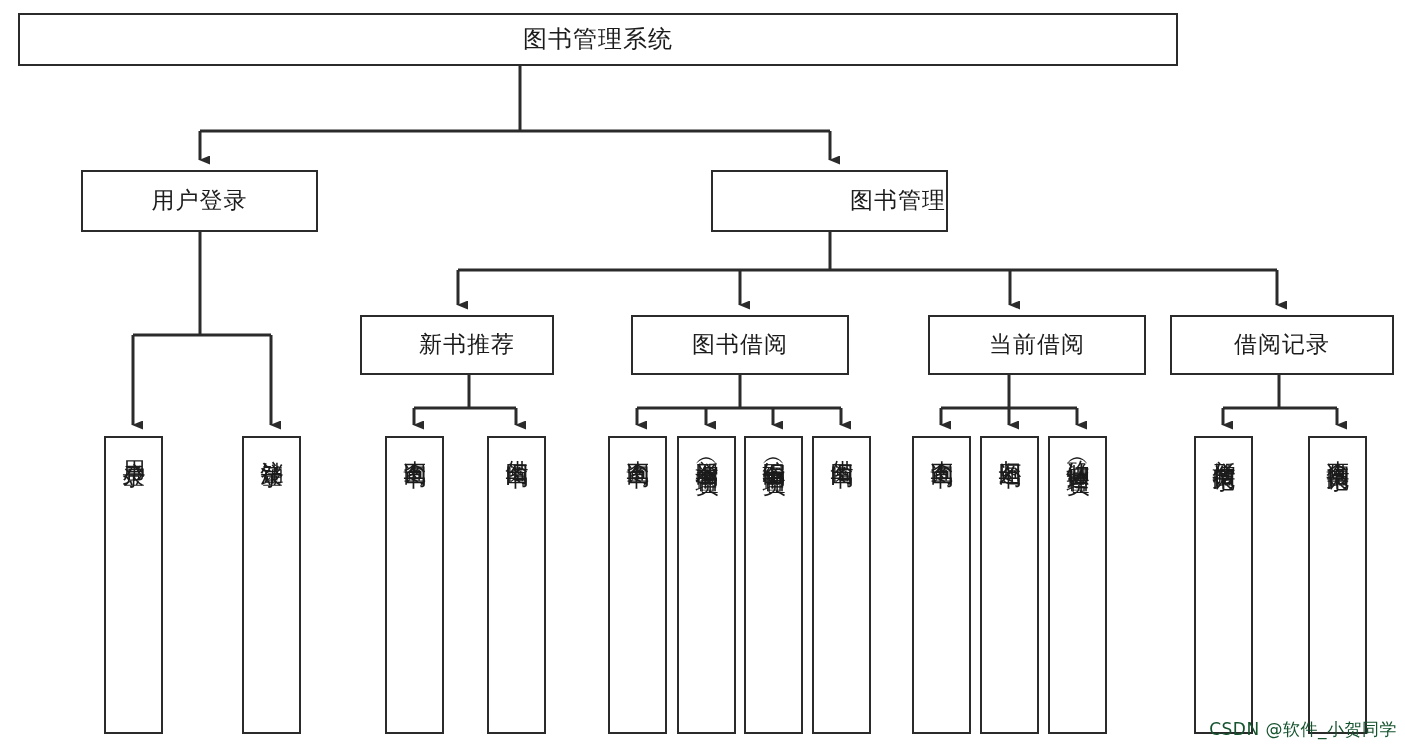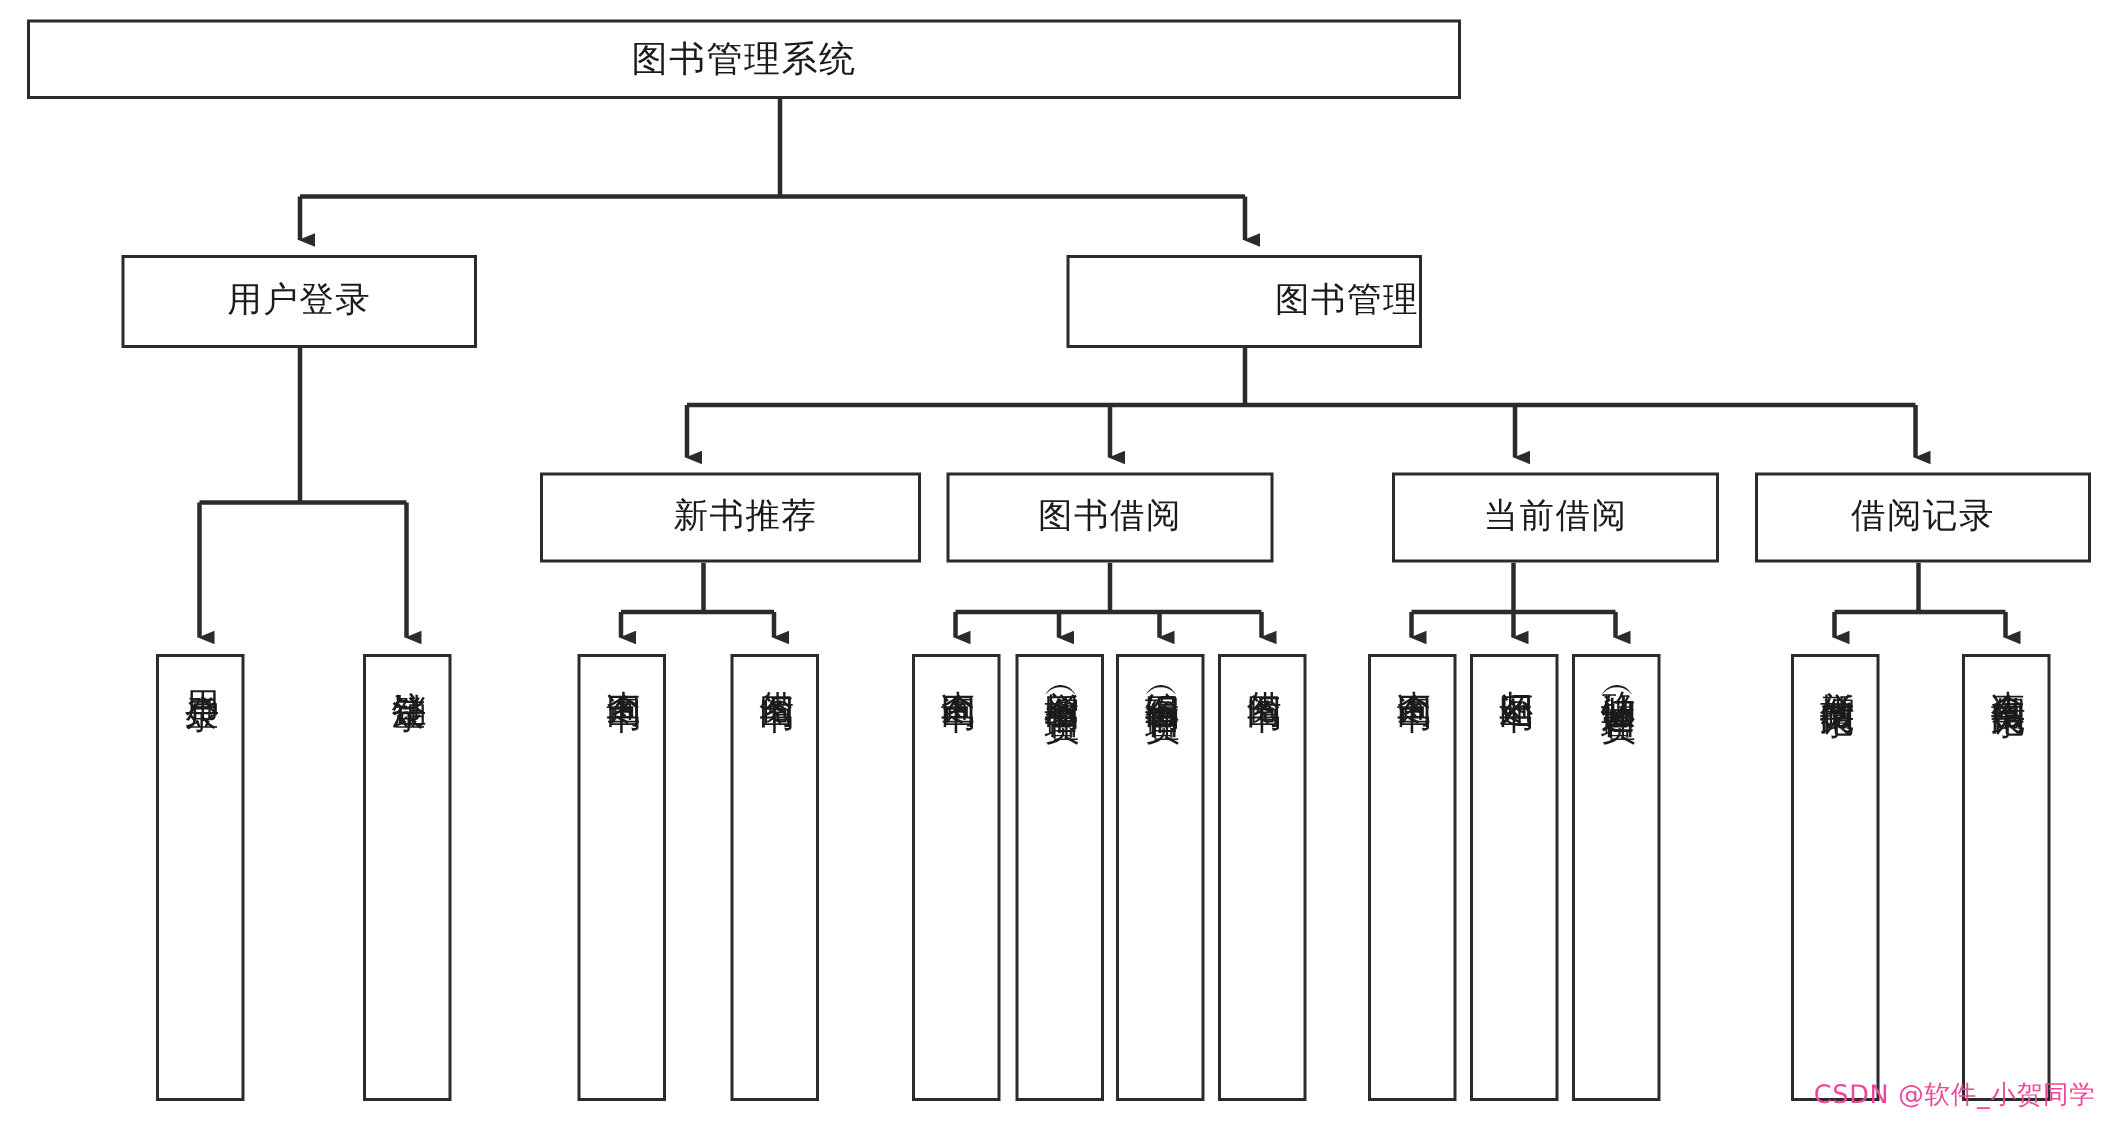--- a/index.html
+++ b/index.html
@@ -57,21 +57,21 @@
     margin: 0 auto;
   }
   .node.root .node-label {
     font-size: 24px;
   }
   .watermark {
     position: absolute;
     right: 8px;
     bottom: 6px;
     font-size: 17px;
-    color: #ec4899;
+    color: #14532d;
     letter-spacing: 0.5px;
     white-space: nowrap;
     font-family: "DejaVu Sans", "Liberation Sans", sans-serif;
   }
 </style>
 </head>
 <body>
 
 <div id="diagram-root">
 
@@ -118,32 +118,32 @@
       <path d="M1009,408 L1009,425" marker-end="url(#arrowhead)"></path>
       <path d="M1077,408 L1077,425" marker-end="url(#arrowhead)"></path>
 
       <path d="M1279,375 L1279,408"></path>
       <path d="M1223,408 L1337,408"></path>
       <path d="M1223,408 L1223,425" marker-end="url(#arrowhead)"></path>
       <path d="M1337,408 L1337,425" marker-end="url(#arrowhead)"></path>
     </g>
   </svg>
 
-  <div class="node horizontal root" style="left:18px; top:13px; width:956px; height:53px;justify-content:center;">
+  <div class="node horizontal root" style="left:18px; top:13px; width:1160px; height:53px;justify-content:center;">
     <span class="node-label">图书管理系统</span>
   </div>
 
   <div class="node horizontal" style="left:81px; top:170px; width:237px; height:62px;">
     <span class="node-label">用户登录</span>
   </div>
   <div class="node horizontal" style="left:711px; top:170px; width:237px; height:62px;justify-content:flex-end;">
     <span class="node-label">图书管理</span>
   </div>
 
-  <div class="node horizontal" style="left:360px; top:315px; width:254px; height:60px;padding-left:20px;">
+  <div class="node horizontal" style="left:360px; top:315px; width:194px; height:60px;padding-left:20px;">
     <span class="node-label">新书推荐</span>
   </div>
   <div class="node horizontal" style="left:631px; top:315px; width:218px; height:60px;">
     <span class="node-label">图书借阅</span>
   </div>
   <div class="node horizontal" style="left:900px; top:315px; width:218px; height:60px;margin-left:28px;">
     <span class="node-label">当前借阅</span>
   </div>
   <div class="node horizontal" style="left:1170px; top:315px; width:224px; height:60px;">
     <span class="node-label">借阅记录</span>

